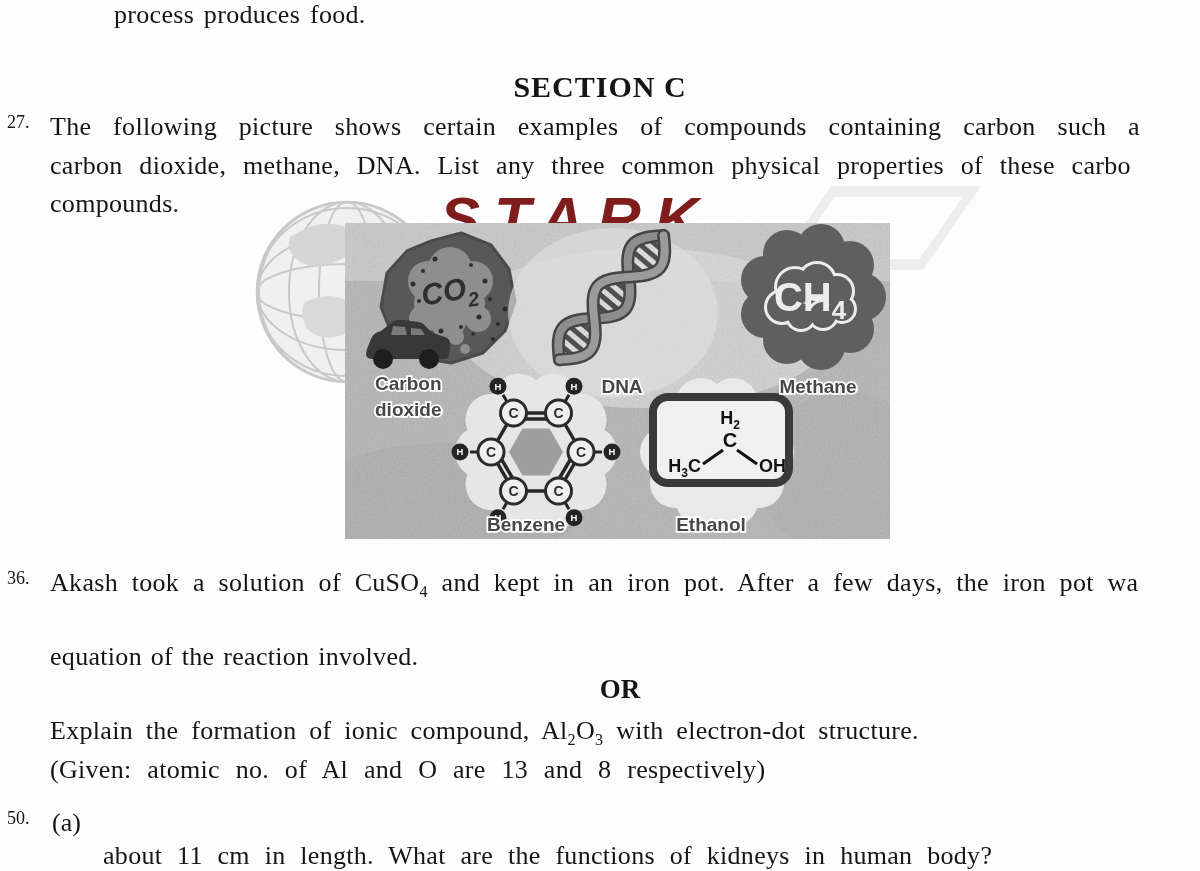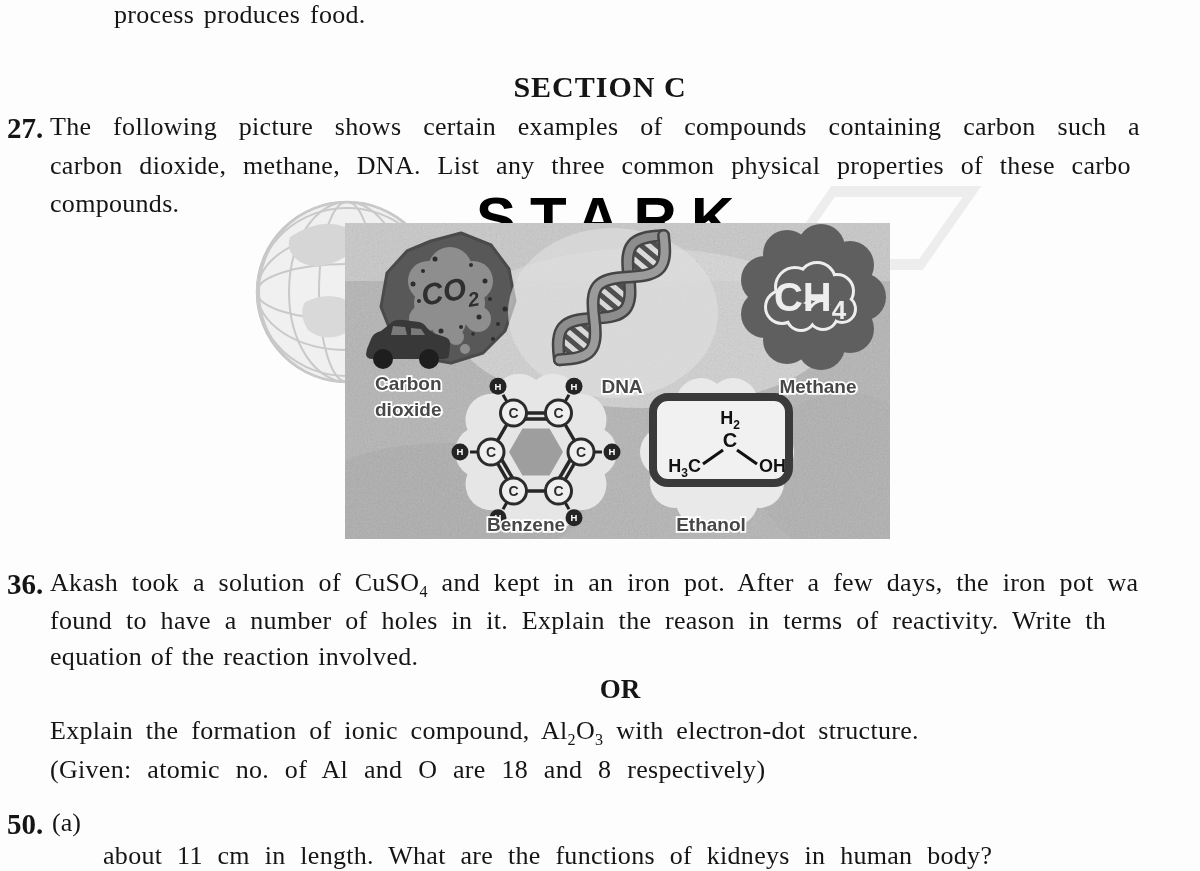--- a/index.html
+++ b/index.html
@@ -2,35 +2,35 @@
 <html><head>
 <meta charset="utf-8">
 <style>
   html,body { margin:0; padding:0; background:#ffffff; }
   .page {
     position:relative; width:1200px; height:871px; background:#fdfdfd;
     overflow:hidden; font-family:"Liberation Serif", serif; color:#151515;
   }
   .line { position:absolute; left:50px; white-space:nowrap; font-size:26px;
           letter-spacing:0.3px; z-index:3; }
-  .qnum { position:absolute; left:7px; white-space:nowrap; font-size:29px;
-          font-weight:bold; z-index:3; }
+  .qnum { position:absolute; left:7px; white-space:nowrap; font-size:18px;
+          font-weight:normal; z-index:3; }
   .part { position:absolute; left:52px; white-space:nowrap; font-size:26px; z-index:3; }
   .indent2 { left:103px; }
   .intro { left:114px; top:0px; word-spacing:3px;text-align:right; }
   .heading { position:absolute; left:0; top:52px; width:100%; text-align:center;
              font-size:30px; font-weight:bold; letter-spacing:1px; z-index:3;margin-top:18px; }
   .or { position:absolute; left:0; top:674px; width:100%; text-align:center;
         font-size:27px; font-weight:bold; z-index:3;padding-left:20px; }
   sub { font-size:0.62em; }
   .figure { position:absolute; left:345px; top:223px; z-index:2; }
   .wm-stark {
-    position:absolute; left:476px; top:184px; z-index:1;
-    font-family:"Liberation Sans", sans-serif; font-weight:bold; 
-    font-size:60px; letter-spacing:14px; color:#000000;
+    position:absolute; left:440px; top:184px; z-index:1;
+    font-family:"Liberation Sans", sans-serif; font-weight:bold; font-style:italic;
+    font-size:60px; letter-spacing:14px; color:#7f1d1d;
   }
   .wm-globe { position:absolute; left:250px; top:182px; z-index:1; }
   .wm-swoosh {
     position:absolute; left:802px; top:186px; width:128px; height:62px;
     border:11px solid #ededed; transform:skewX(-35deg); z-index:1;
   }
   svg text { font-family:"Liberation Sans", sans-serif; }
   .lbl { font-size:19px; font-weight:bold; fill:#474747;
          stroke:#ffffff; stroke-width:3.5px; paint-order:stroke; }
 </style>
@@ -268,23 +268,22 @@
     <text class="lbl" x="30" y="167">Carbon</text>
     <text class="lbl" x="30" y="193">dioxide</text>
     <text class="lbl" x="277" y="170" text-anchor="middle">DNA</text>
     <text class="lbl" x="473" y="170" text-anchor="middle">Methane</text>
     <text class="lbl" x="181" y="308" text-anchor="middle">Benzene</text>
     <text class="lbl" x="366" y="308" text-anchor="middle">Ethanol</text>
   </svg>
 
   <div class="qnum" style="top:568px">36.</div>
   <div class="line" style="top:568px; word-spacing:7px"><span>Akash took a solution of CuSO</span><sub>4</sub><span> and kept in an iron pot. After a few days, the iron pot wa</span></div>
-  <div class="line" style="top:606px; word-spacing:7px">found to have a number of holes in it. Explain the reason in terms of reactivity. Write th</div>
   <div class="line" style="top:642px; word-spacing:2px">equation of the reaction involved.</div>
   <div class="or">OR</div>
   <div class="line" style="top:716px; word-spacing:6px"><span>Explain the formation of ionic compound, Al</span><sub>2</sub><span>O</span><sub>3</sub><span> with electron-dot structure.</span></div>
-  <div class="line" style="top:755px; word-spacing:9px">(Given: atomic no. of Al and O are 18 and 8 respectively)</div>
+  <div class="line" style="top:755px; word-spacing:9px">(Given: atomic no. of Al and O are 13 and 8 respectively)</div>
 
   <div class="qnum" style="top:808px">50.</div>
   <div class="part" style="top:808px">(a)</div>
   <div class="line indent2" style="top:841px; word-spacing:8px">about 11 cm in length. What are the functions of kidneys in human body?</div>
 
 </div>
 
 </body></html>

